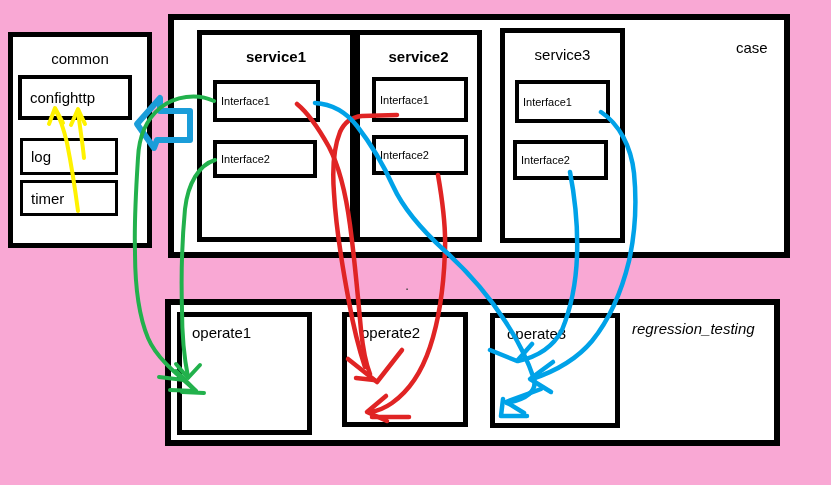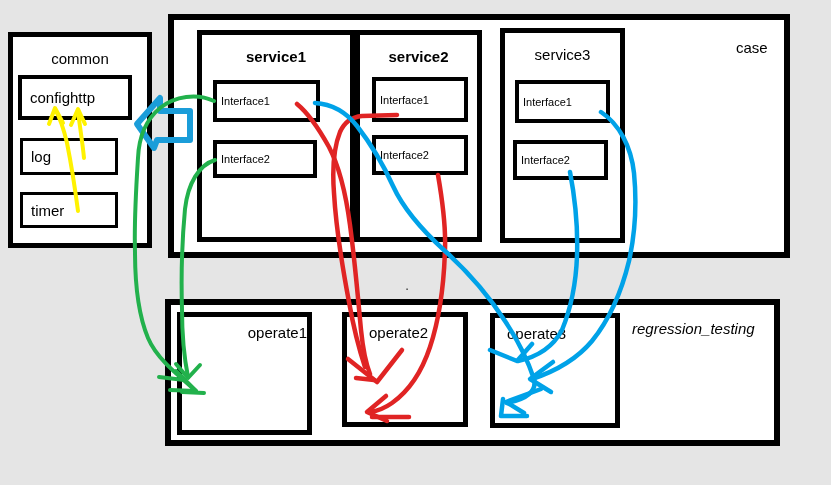--- a/index.html
+++ b/index.html
@@ -1,20 +1,20 @@
 <!DOCTYPE html>
 <html><head>
 <meta charset="utf-8">
 <style>
   * { box-sizing: border-box; margin: 0; padding: 0; }
   html,body { background:#fff; }
   .canvas {
     position: relative;
     width: 831px; height: 485px;
-    background: #e5e5e5;
+    background: #f9a8d4;
     font-family: "Liberation Sans", sans-serif;
     color: #000;
     overflow: hidden;
   }
   .bx { position: absolute; border-style: solid; border-color: #000; background: #fff; }
   .lbl { font-size: 15px; color: #000; white-space: nowrap; }
   .abs { position: absolute; }
   .box-title-center { display:block; text-align:center; padding-top:13px; }
   .bold { font-weight: bold; }
   .iface { display:flex; align-items:center; padding-left:4px; font-size:11px; }
@@ -35,21 +35,21 @@
 
   <div class="bx" style="left:8px; top:32px; width:144px; height:216px; border-width:5px;">
     <span class="lbl box-title-center">common</span>
   </div>
   <div class="bx sub" style="left:20px; top:138px; width:98px; height:37px; border-width:3px;">
     <span class="lbl">log</span>
   </div>
   <div class="bx sub" style="left:18px; top:75px; width:114px; height:45px; border-width:4px;">
     <span class="lbl">confighttp</span>
   </div>
-  <div class="bx sub" style="left:20px; top:192px; width:98px; height:36px; border-width:3px;">
+  <div class="bx sub" style="left:20px; top:180px; width:98px; height:36px; border-width:3px;">
     <span class="lbl">timer</span>
   </div>
 
   <div class="bx" style="left:168px; top:14px; width:622px; height:244px; border-width:6px;"></div>
   <span class="lbl abs" style="left:695px; top:39px;margin-left:41px;">case</span>
 
   <div class="bx" style="left:197px; top:30px; width:158px; height:212px; border-width:5px;">
     <span class="lbl bold box-title-center">service1</span>
   </div>
   <div class="bx iface" style="left:213px; top:80px; width:107px; height:42px; border-width:4px;">
@@ -77,24 +77,24 @@
   </div>
   <div class="bx iface" style="left:513px; top:140px; width:95px; height:40px; border-width:4px;">
     <span>Interface2</span>
   </div>
 
   <span class="dot" style="left:405px; top:276px;">.</span>
 
   <div class="bx" style="left:165px; top:299px; width:615px; height:147px; border-width:6px;"></div>
   <span class="lbl abs" style="left:632px; top:320px;font-style:italic;">regression_testing</span>
 
-  <div class="bx" style="left:177px; top:312px; width:135px; height:123px; border-width:5px; padding:7px 0 0 10px;text-align:right;">
+  <div class="bx" style="left:177px; top:312px; width:135px; height:123px; border-width:5px; padding:7px 0 0 10px;">
     <span class="lbl">operate1</span>
   </div>
-  <div class="bx" style="left:342px; top:312px; width:126px; height:115px; border-width:5px; padding:7px 0 0 22px;">
+  <div class="bx" style="left:342px; top:312px; width:126px; height:115px; border-width:5px; padding:7px 0 0 14px;">
     <span class="lbl">operate2</span>
   </div>
   <div class="bx" style="left:490px; top:313px; width:130px; height:115px; border-width:5px; padding:7px 0 0 12px;">
     <span class="lbl">operate3</span>
   </div>
 
   <svg class="overlay" viewBox="0 0 831 485">
 
     <g>
       <path class="st-yellow" d="M78 211 C75 188 71 163 67 143 C64 130 60 118 55 109"></path>

